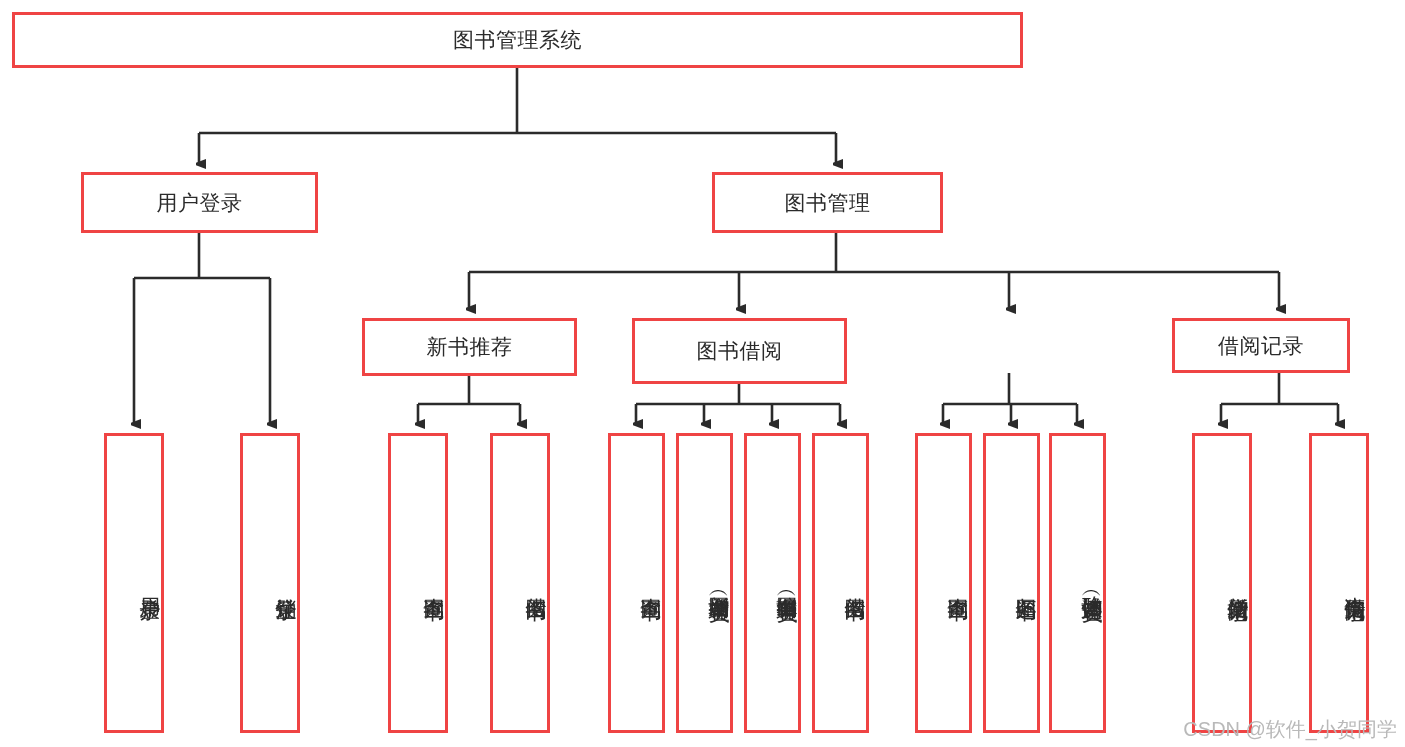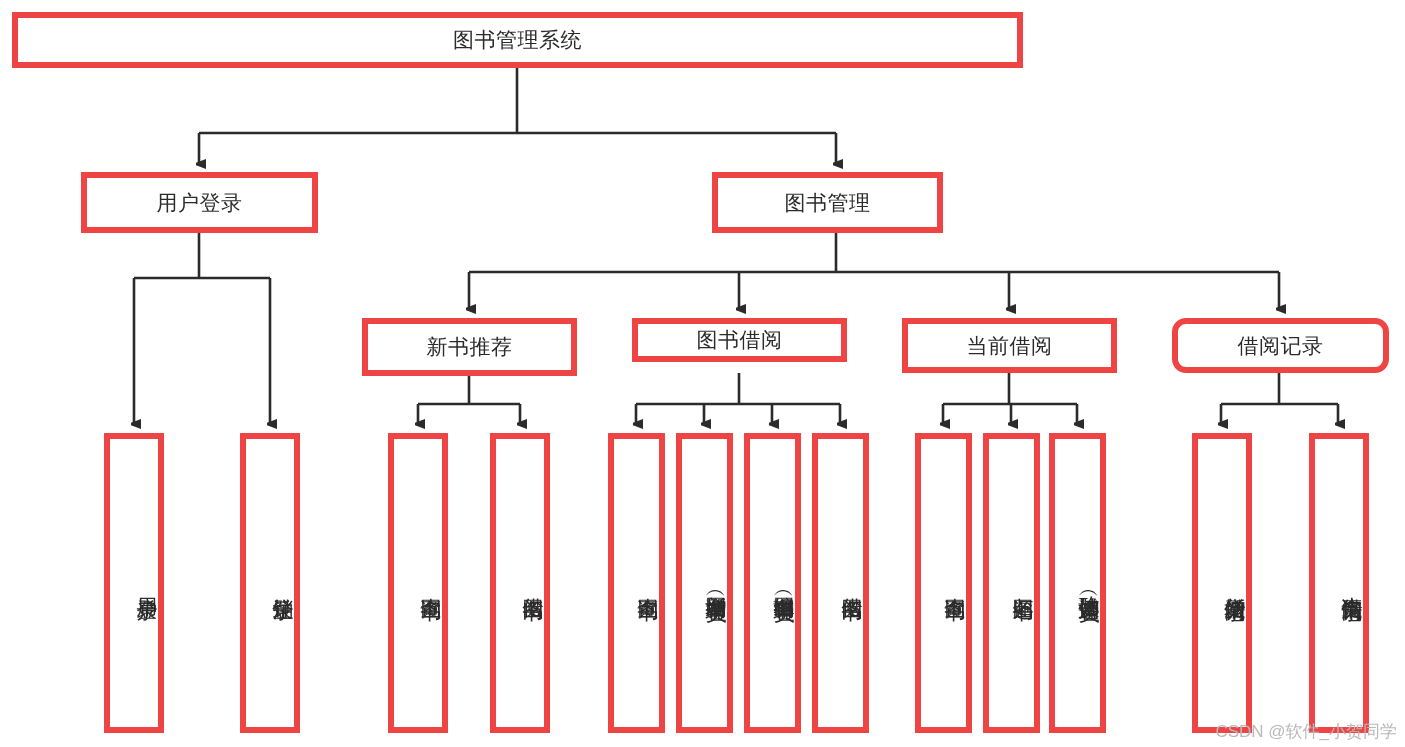--- a/index.html
+++ b/index.html
@@ -19,21 +19,21 @@
     position: absolute;
     left: 0;
     top: 0;
     width: 1405px;
     height: 747px;
     pointer-events: none;
   }
   .node {
     position: absolute;
     box-sizing: border-box;
-    border: 6px solid #ef4444;
+    border: 3px solid #ef4444;
     background: #ffffff;
     display: flex;
     align-items: center;
     justify-content: center;
     color: #2b2b2b;
   }
   .node.horiz {
     font-size: 21px;
     letter-spacing: 0.5px;
   }
@@ -52,21 +52,21 @@
   .node.vert.topalign {
     align-items: flex-start;
   }
   .node-label {
     display: block;
   }
   .watermark {
     position: absolute;
     right: 8px;
     bottom: 4px;
-    font-size: 17px;
+    font-size: 20px;
     color: #b9b9b9;
     font-family: "Liberation Sans", "DejaVu Sans", sans-serif;
     white-space: nowrap;
     user-select: none;
   }
 </style>
 </head>
 <body>
 
 <div id="diagram-root">
@@ -128,27 +128,24 @@
   <div class="node horiz" style="left:81px; top:172px; width:237px; height:61px;">
     <span class="node-label">用户登录</span>
   </div>
   <div class="node horiz" style="left:712px; top:172px; width:231px; height:61px;">
     <span class="node-label">图书管理</span>
   </div>
 
   <div class="node horiz" style="left:362px; top:318px; width:215px; height:58px;">
     <span class="node-label">新书推荐</span>
   </div>
-  <div class="node horiz" style="left:632px; top:318px; width:215px; height:44px;">
+  <div class="node horiz" style="left:632px; top:318px; width:215px; height:66px;">
     <span class="node-label">图书借阅</span>
   </div>
-  <div class="node horiz" style="left:902px; top:318px; width:215px; height:55px;">
-    <span class="node-label">当前借阅</span>
-  </div>
-  <div class="node horiz" style="left:1172px; top:318px; width:217px; height:55px;border-radius:14px;">
+  <div class="node horiz" style="left:1172px; top:318px; width:178px; height:55px;">
     <span class="node-label">借阅记录</span>
   </div>
 
   <div class="node vert" style="left:104px; top:433px; width:60px; height:300px;">
     <span class="node-label">用户登录</span>
   </div>
   <div class="node vert" style="left:240px; top:433px; width:60px; height:300px;">
     <span class="node-label">注销登录</span>
   </div>
 

